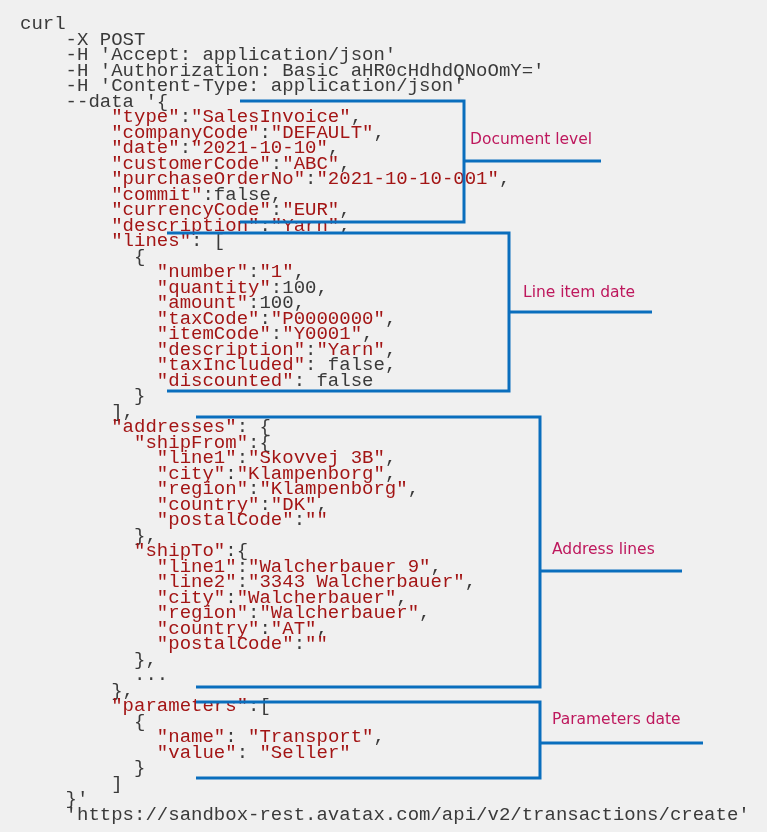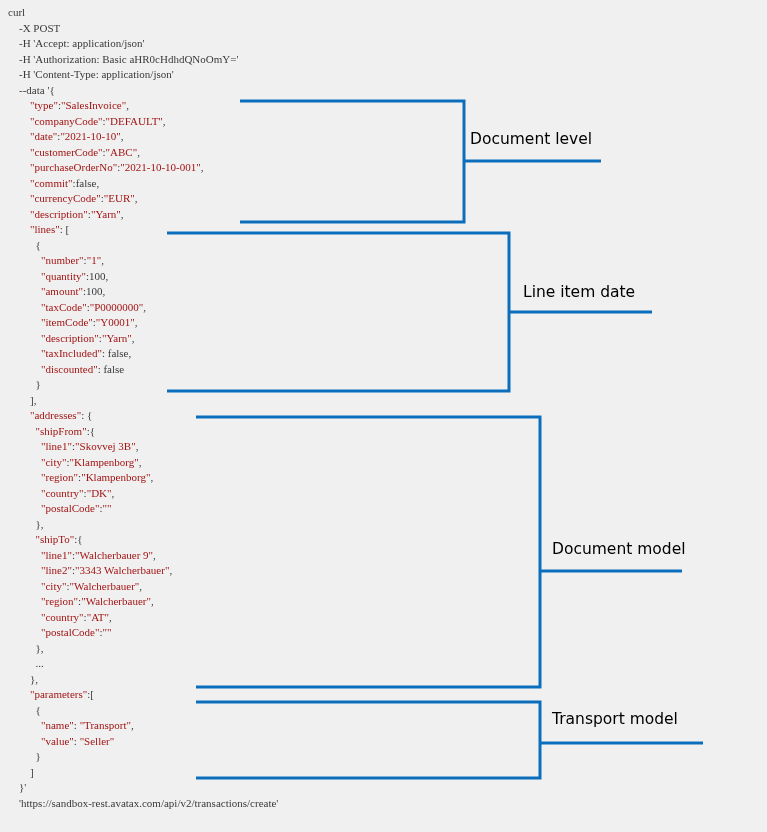--- a/index.html
+++ b/index.html
@@ -2,46 +2,46 @@
 <html><head>
 <meta charset="utf-8">
 <style>
   html, body { margin: 0; padding: 0; }
   body {
     width: 767px; height: 832px; background: #f0f0f0;
     position: relative; overflow: hidden;
   }
   #code {
     position: absolute; left: 7px; top: 4px;
-    font-family: Liberation Serif, serif;
-    font-size: 11px; line-height: 15.5px; color: #3a3a3a;
-    white-space: pre; margin: 1px;
+    font-family: Liberation Mono, monospace;
+    font-size: 19px; line-height: 15.5px; color: #3a3a3a;
+    white-space: pre; margin: 13px;
   }
   #code .k, #code .s { color: #a31515; }
   #code .p { color: #3a3a3a; }
   #code .line { display: block; height: 15.5px; }
   svg#brackets { position: absolute; left: 0; top: 0; }
   .label {
     position: absolute;
     font-family: "DejaVu Sans", "Liberation Sans", sans-serif;
-    font-size: 15.5px; color: #000000; white-space: nowrap;
+    font-size: 15.5px; color: #be185d; white-space: nowrap;
   }
 </style>
 </head>
 <body>
 
 <pre id="code"><span class="line"><span class="p">curl</span></span><span class="line">    <span class="p">-X POST</span></span><span class="line">    <span class="p">-H 'Accept: application/json'</span></span><span class="line">    <span class="p">-H 'Authorization: Basic aHR0cHdhdQNoOmY='</span></span><span class="line">    <span class="p">-H 'Content-Type: application/json'</span></span><span class="line">    <span class="p">--data '{</span></span><span class="line">        <span class="k">"type"</span><span class="p">:</span><span class="s">"SalesInvoice"</span><span class="p">,</span></span><span class="line">        <span class="k">"companyCode"</span><span class="p">:</span><span class="s">"DEFAULT"</span><span class="p">,</span></span><span class="line">        <span class="k">"date"</span><span class="p">:</span><span class="s">"2021-10-10"</span><span class="p">,</span></span><span class="line">        <span class="k">"customerCode"</span><span class="p">:</span><span class="s">"ABC"</span><span class="p">,</span></span><span class="line">        <span class="k">"purchaseOrderNo"</span><span class="p">:</span><span class="s">"2021-10-10-001"</span><span class="p">,</span></span><span class="line">        <span class="k">"commit"</span><span class="p">:false,</span></span><span class="line">        <span class="k">"currencyCode"</span><span class="p">:</span><span class="s">"EUR"</span><span class="p">,</span></span><span class="line">        <span class="k">"description"</span><span class="p">:</span><span class="s">"Yarn"</span><span class="p">,</span></span><span class="line">        <span class="k">"lines"</span><span class="p">: [</span></span><span class="line">          <span class="p">{</span></span><span class="line">            <span class="k">"number"</span><span class="p">:</span><span class="s">"1"</span><span class="p">,</span></span><span class="line">            <span class="k">"quantity"</span><span class="p">:100,</span></span><span class="line">            <span class="k">"amount"</span><span class="p">:100,</span></span><span class="line">            <span class="k">"taxCode"</span><span class="p">:</span><span class="s">"P0000000"</span><span class="p">,</span></span><span class="line">            <span class="k">"itemCode"</span><span class="p">:</span><span class="s">"Y0001"</span><span class="p">,</span></span><span class="line">            <span class="k">"description"</span><span class="p">:</span><span class="s">"Yarn"</span><span class="p">,</span></span><span class="line">            <span class="k">"taxIncluded"</span><span class="p">: false,</span></span><span class="line">            <span class="k">"discounted"</span><span class="p">: false</span></span><span class="line">          <span class="p">}</span></span><span class="line">        <span class="p">],</span></span><span class="line">        <span class="k">"addresses"</span><span class="p">: {</span></span><span class="line">          <span class="k">"shipFrom"</span><span class="p">:{</span></span><span class="line">            <span class="k">"line1"</span><span class="p">:</span><span class="s">"Skovvej 3B"</span><span class="p">,</span></span><span class="line">            <span class="k">"city"</span><span class="p">:</span><span class="s">"Klampenborg"</span><span class="p">,</span></span><span class="line">            <span class="k">"region"</span><span class="p">:</span><span class="s">"Klampenborg"</span><span class="p">,</span></span><span class="line">            <span class="k">"country"</span><span class="p">:</span><span class="s">"DK"</span><span class="p">,</span></span><span class="line">            <span class="k">"postalCode"</span><span class="p">:</span><span class="s">""</span></span><span class="line">          <span class="p">},</span></span><span class="line">          <span class="k">"shipTo"</span><span class="p">:{</span></span><span class="line">            <span class="k">"line1"</span><span class="p">:</span><span class="s">"Walcherbauer 9"</span><span class="p">,</span></span><span class="line">            <span class="k">"line2"</span><span class="p">:</span><span class="s">"3343 Walcherbauer"</span><span class="p">,</span></span><span class="line">            <span class="k">"city"</span><span class="p">:</span><span class="s">"Walcherbauer"</span><span class="p">,</span></span><span class="line">            <span class="k">"region"</span><span class="p">:</span><span class="s">"Walcherbauer"</span><span class="p">,</span></span><span class="line">            <span class="k">"country"</span><span class="p">:</span><span class="s">"AT"</span><span class="p">,</span></span><span class="line">            <span class="k">"postalCode"</span><span class="p">:</span><span class="s">""</span></span><span class="line">          <span class="p">},</span></span><span class="line">          <span class="p">...</span></span><span class="line">        <span class="p">},</span></span><span class="line">        <span class="k">"parameters"</span><span class="p">:[</span></span><span class="line">          <span class="p">{</span></span><span class="line">            <span class="k">"name"</span><span class="p">: </span><span class="s">"Transport"</span><span class="p">,</span></span><span class="line">            <span class="k">"value"</span><span class="p">: </span><span class="s">"Seller"</span></span><span class="line">          <span class="p">}</span></span><span class="line">        <span class="p">]</span></span><span class="line">    <span class="p">}'</span></span><span class="line">    <span class="p">'https://sandbox-rest.avatax.com/api/v2/transactions/create'</span></span></pre>
 
 <svg id="brackets" width="767" height="832" xmlns="http://www.w3.org/2000/svg">
     <path d="M240,101 H464 V222 H240" fill="none" stroke="#0a6ebd" stroke-width="3"></path>
     <line x1="464" y1="161" x2="601" y2="161" stroke="#0a6ebd" stroke-width="3"></line>
     <path d="M167,233 H509 V391 H167" fill="none" stroke="#0a6ebd" stroke-width="3"></path>
     <line x1="509" y1="312" x2="652" y2="312" stroke="#0a6ebd" stroke-width="3"></line>
     <path d="M196,417 H540 V687 H196" fill="none" stroke="#0a6ebd" stroke-width="3"></path>
     <line x1="540" y1="571" x2="682" y2="571" stroke="#0a6ebd" stroke-width="3"></line>
     <path d="M196,702 H540 V778 H196" fill="none" stroke="#0a6ebd" stroke-width="3"></path>
     <line x1="540" y1="743" x2="703" y2="743" stroke="#0a6ebd" stroke-width="3"></line>
   </svg>
 
 <div class="label" style="left:470px; top:130px;">Document level</div>
 <div class="label" style="left:523px; top:283px;">Line item date</div>
-<div class="label" style="left:552px; top:540px;">Document model</div>
-<div class="label" style="left:552px; top:710px;">Transport model</div>
+<div class="label" style="left:552px; top:540px;">Address lines</div>
+<div class="label" style="left:552px; top:710px;">Parameters date</div>
 
 </body></html>

